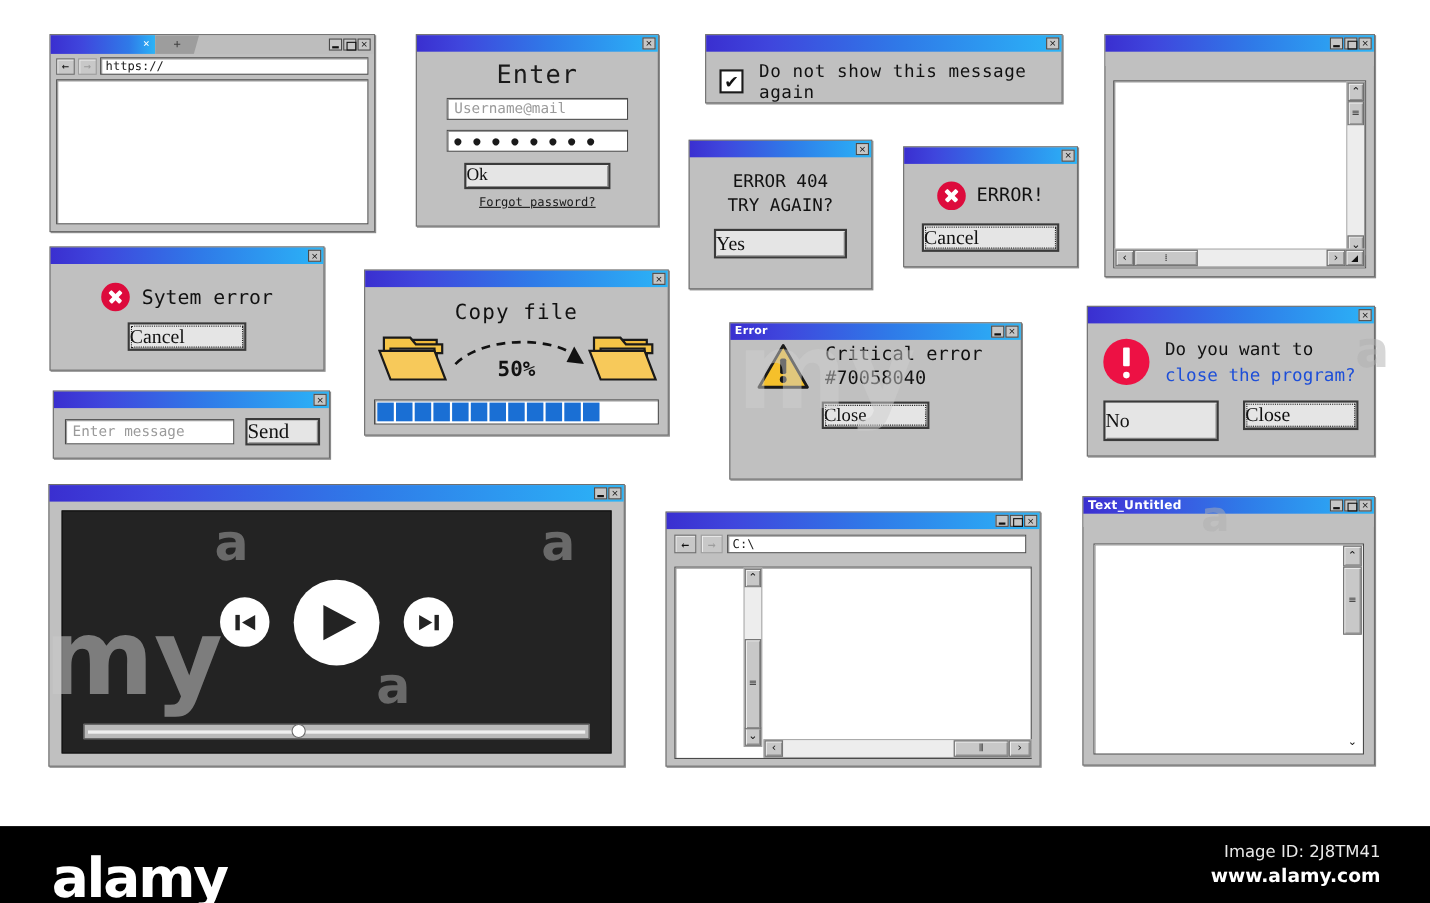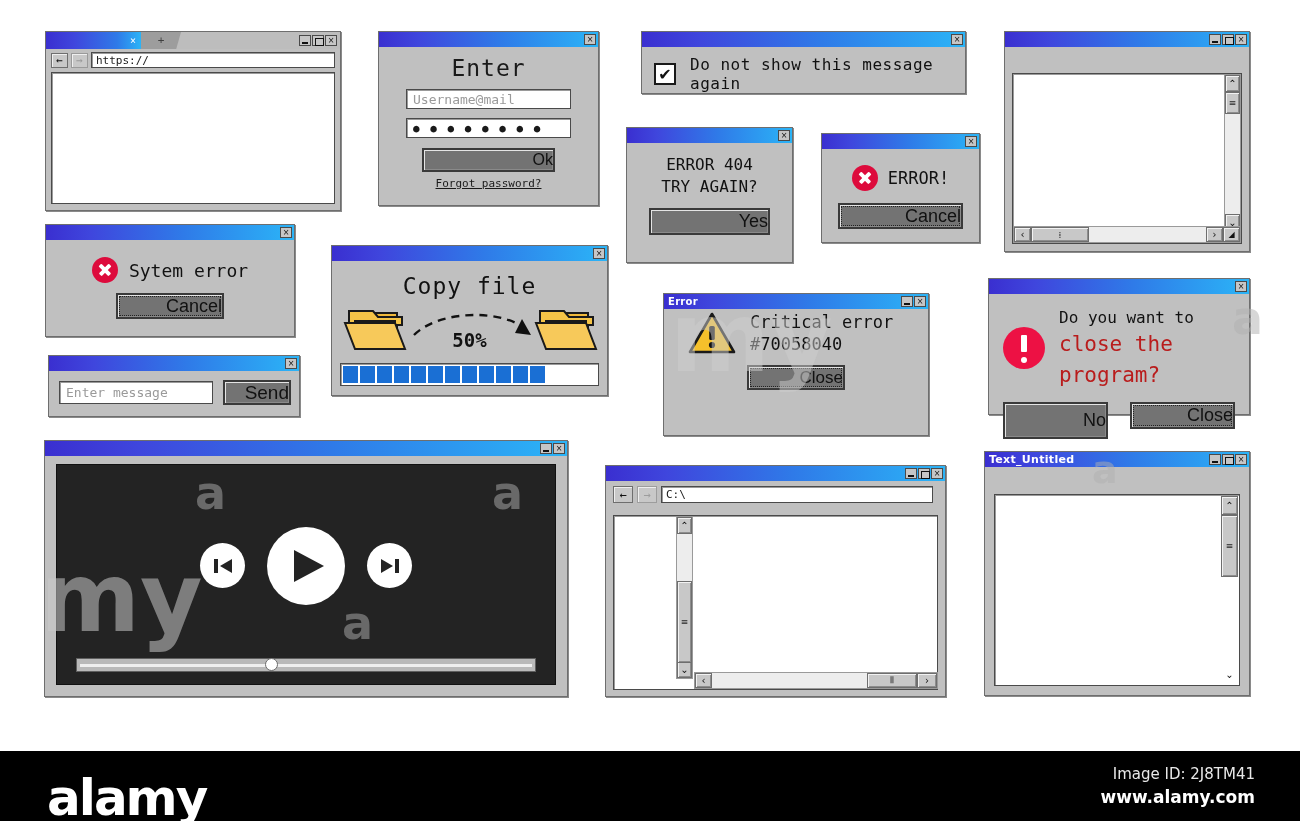--- a/index.html
+++ b/index.html
@@ -50,28 +50,28 @@
     content:""; position:absolute; width:6px; height:2px;
     background:#111; bottom:1px; left:2px;
   }
   .tbtn.max::after {
     content:""; position:absolute; width:7px; height:6px;
     border:1px solid #111; top:2px; left:2px;
   }
 
   
   .btn {
-    background:#737373;
+    background:#e5e5e5;
     border:2px solid #3a3a3a;
     box-shadow:inset 1px 1px 0 #e4e4e4, inset -1px -1px 0 #8a8a8a;
-    font-family:Liberation Sans, sans-serif;
+    font-family:Liberation Serif, serif;
     color:#111;
     text-align:center;
     cursor:pointer;
-    display:flex; align-items:center; justify-content:flex-end;
+    display:flex; align-items:center; justify-content:flex-start;
   }
   .btn.dotted {
     border:2px solid #3a3a3a;
     position:relative;
   }
   .btn.dotted::before {
     content:"";
     position:absolute; left:1px; top:1px; right:1px; bottom:1px;
     border:1px dotted #222;
   }
@@ -355,21 +355,21 @@
   </div>
 </div>
 
 <div class="win" style="left:331px; top:245px; width:277px; height:151px;">
   <div class="tbar">
     <div class="tbar-spacer"></div>
     <div class="tbtn">
         <span class="g">×</span>
       </div>
   </div>
-  <div style="text-align:center;font-size:23px;color:#111;padding-top:12px;letter-spacing:1px;">Copy file</div>
+  <div style="text-align:center;font-size:19px;color:#111;padding-top:12px;letter-spacing:1px;">Copy file</div>
 
   <div style="position:relative;height:56px;margin-top:4px;">
 
     <svg width="70" height="48" viewBox="0 0 70 48" style="position:absolute;left:9px;top:4px;">
       <path d="M12 6 h44 v30 h-44 z" fill="#f0b93b" stroke="#1a1a1a" stroke-width="2"></path>
       <path d="M8 4 h24 l5 6 h24 v8 h-53 z" fill="#f5c447" stroke="#1a1a1a" stroke-width="2"></path>
       <path d="M14 14 h40 v26 h-40 z" fill="#ffffff" stroke="#1a1a1a" stroke-width="2"></path>
       <path d="M4 16 h50 l10 26 h-50 z" fill="#f7c95a" stroke="#1a1a1a" stroke-width="2"></path>
     </svg>
 
@@ -437,21 +437,21 @@
   <div class="tbar">
     <div class="tbar-spacer"></div>
     <div class="tbtn">
         <span class="g">×</span>
       </div>
   </div>
   <div style="display:flex;align-items:center;gap:14px;padding:12px 0 0 14px;">
     <div class="circ-bang"></div>
     <div>
       <div style="font-size:16px;color:#111;line-height:1.45;">Do you want to</div>
-      <div style="font-size:21px;color:#b91c1c;line-height:1.45;">close the program?</div>
+      <div style="font-size:16px;color:#1d4ed8;line-height:1.45;">close the program?</div>
     </div>
   </div>
   <div style="display:flex;gap:22px;padding:12px 14px 0 14px;">
     <div class="btn" style="flex:1 1 0;height:37px;font-size:18px;">
       <span>No</span>
     </div>
     <div class="btn dotted" style="flex:1 1 0;height:27px;font-size:18px;">
       <span>Close</span>
     </div>
   </div>

